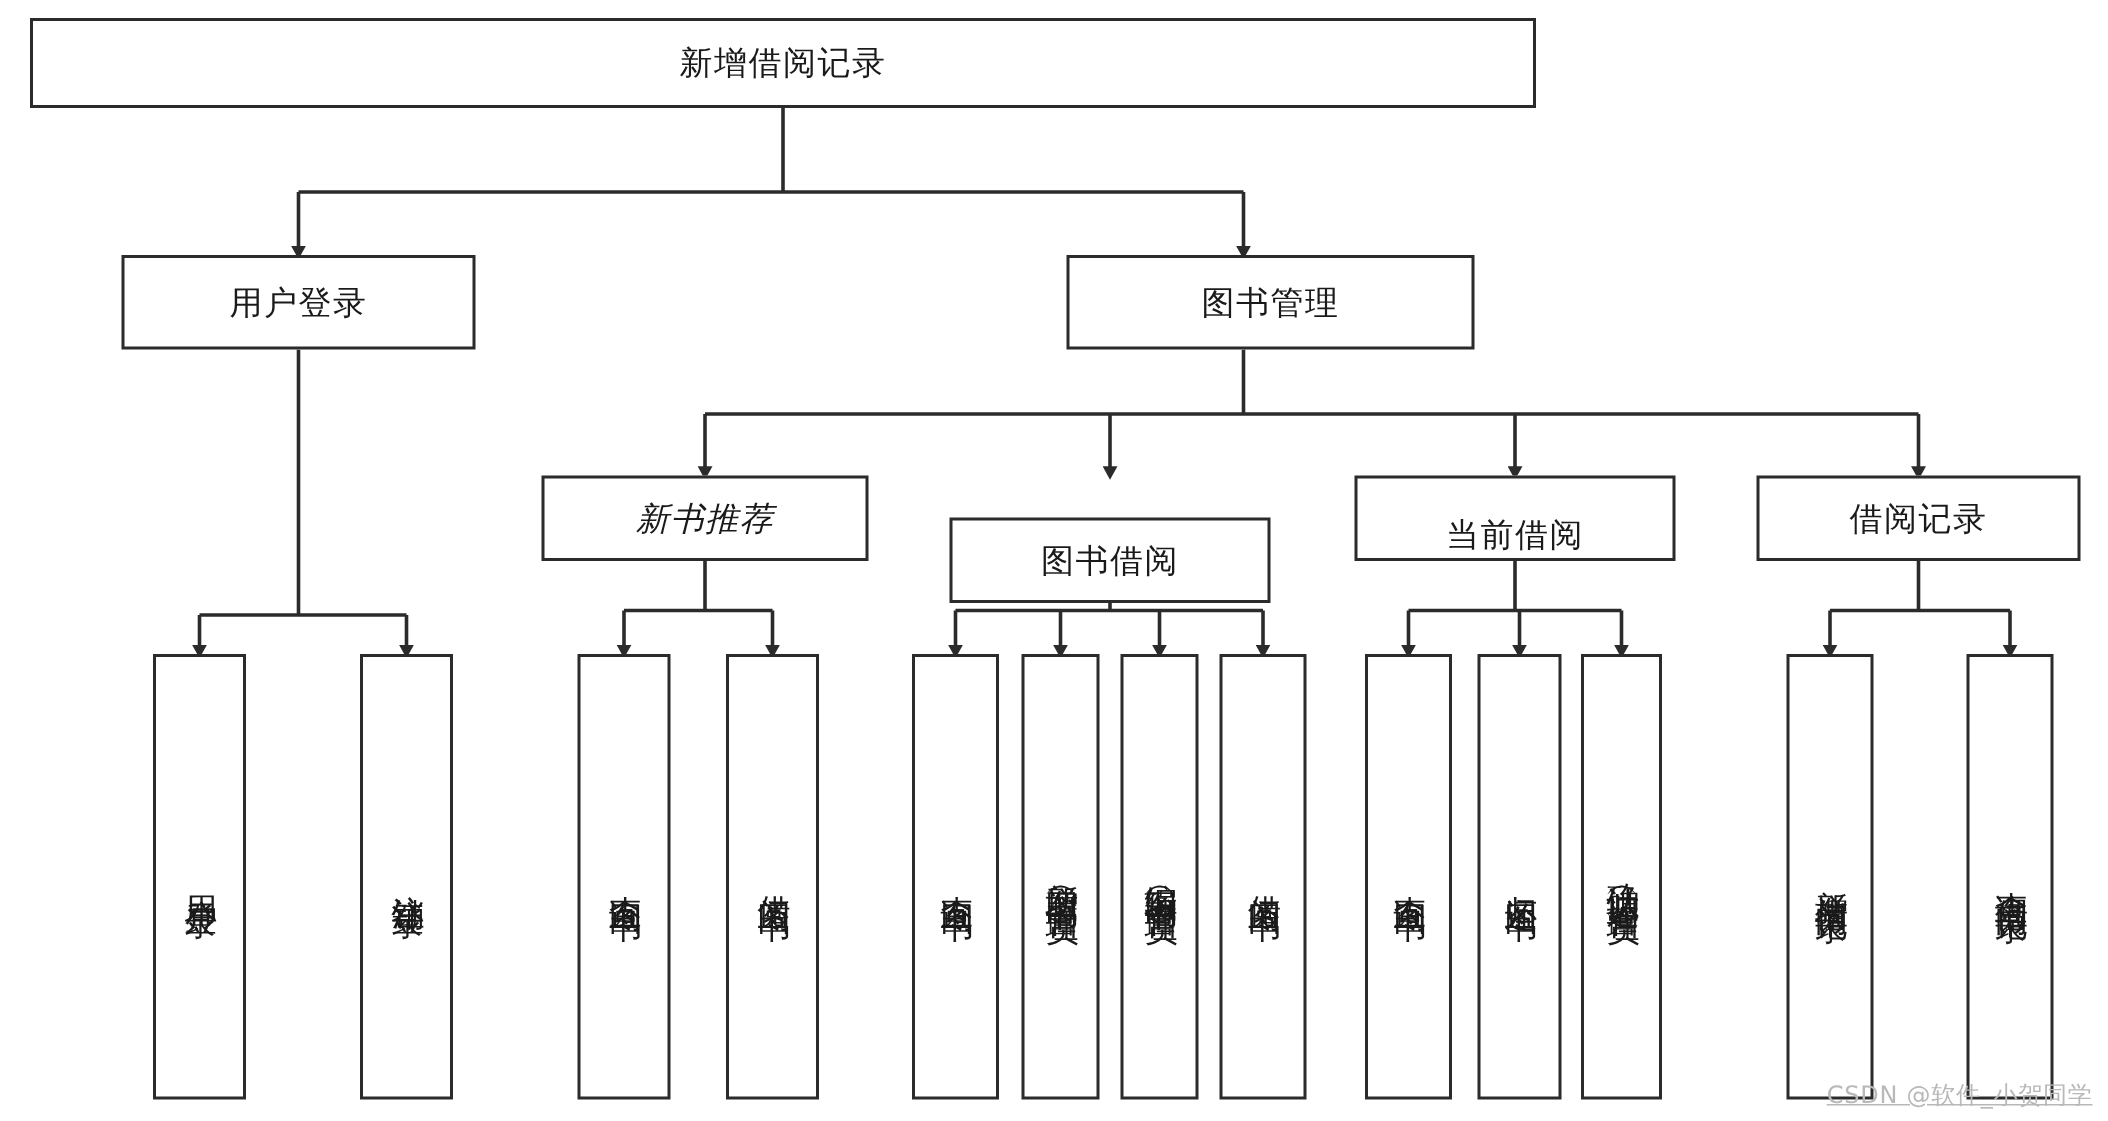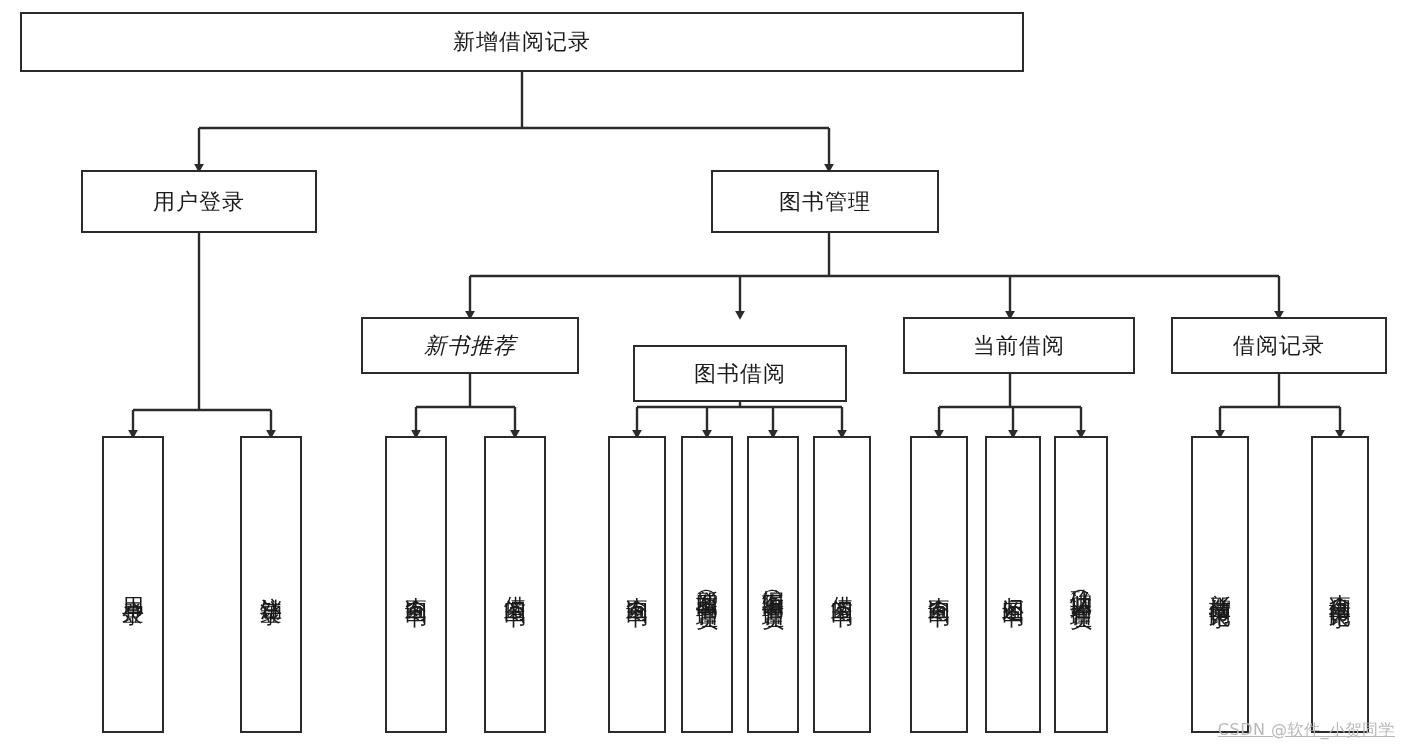--- a/index.html
+++ b/index.html
@@ -114,30 +114,30 @@
       </g>
   </svg>
 
   <div id="node-layer">
       <div class="node horiz" style="left: 20px; top: 12px; width: 1004px; height: 60px;">
         <span class="node-label">新增借阅记录</span>
       </div>
       <div class="node horiz" style="left: 81px; top: 170px; width: 236px; height: 63px;">
         <span class="node-label">用户登录</span>
       </div>
-      <div class="node horiz" style="left: 711px; top: 170px; width: 228px; height: 63px;">
+      <div class="node horiz" style="left: 711px; top: 170px; width: 272px; height: 63px;">
         <span class="node-label">图书管理</span>
       </div>
       <div class="node horiz" style="left: 361px; top: 317px; width: 218px; height: 57px; font-style: italic;">
         <span class="node-label">新书推荐</span>
       </div>
       <div class="node horiz" style="left: 633px; top: 317px; width: 214px; height: 57px; margin-top: 28px;">
         <span class="node-label">图书借阅</span>
       </div>
-      <div class="node horiz" style="left: 903px; top: 317px; width: 232px; height: 57px;">
+      <div class="node horiz" style="left: 903px; top: 317px; width: 214px; height: 57px; align-items: flex-end;">
         <span class="node-label">当前借阅</span>
       </div>
       <div class="node horiz" style="left: 1171px; top: 317px; width: 216px; height: 57px;">
         <span class="node-label">借阅记录</span>
       </div>
       <div class="node vert" style="left: 102px; top: 436px; width: 62px; height: 297px;">
         <span class="node-label">用户登录</span>
       </div>
       <div class="node vert" style="left: 240px; top: 436px; width: 62px; height: 297px;">
         <span class="node-label">注销登录</span>

